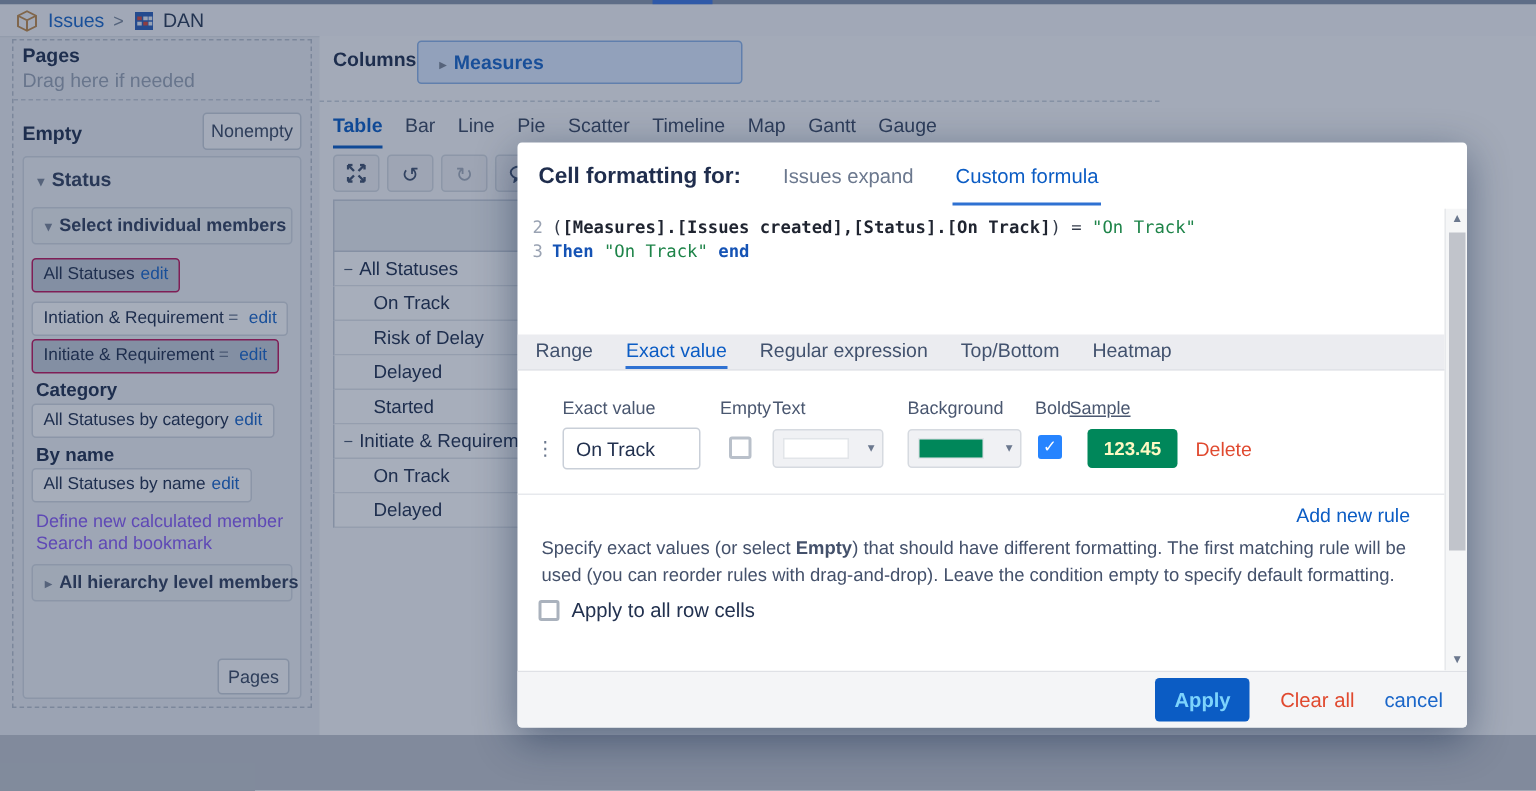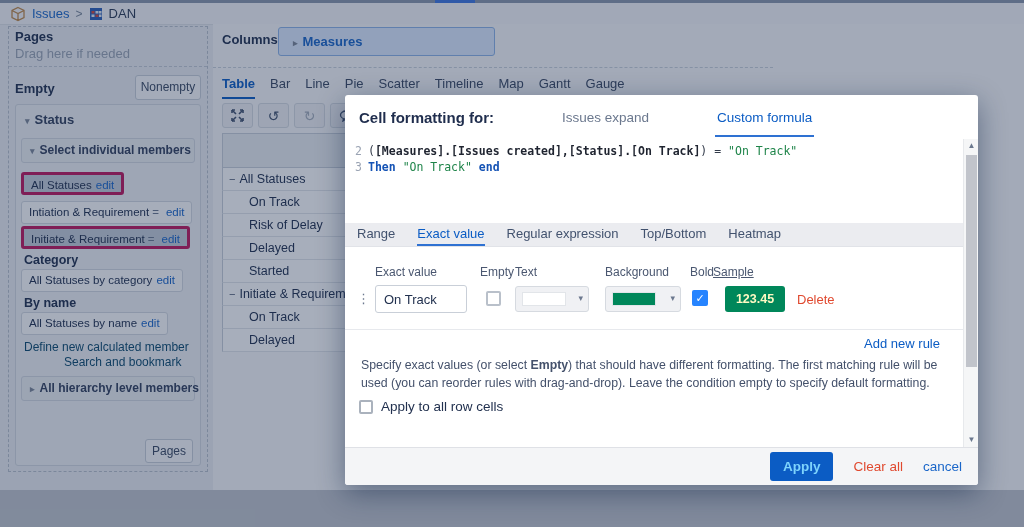--- a/index.html
+++ b/index.html
@@ -24,26 +24,26 @@
   .btn-light { background:#fafbfc; border:1px solid #c8cfd9; border-radius:3px; color:#3c4a63; font-size:12px; text-align:center; }
   .nonempty-btn { position:absolute; right:6px; top:48px; width:66px; height:25px; line-height:23px; }
   .status-panel { position:absolute; left:6px; top:77px; width:186px; height:362px; background:#f0f2f5; border:1px solid #d3d9e1; border-radius:3px; }
   .chev { color:#7c8798; font-size:9px; margin-right:5px; }
   .panel-head { position:absolute; left:9px; top:7px; font-size:13px; font-weight:bold; color:#34425e; }
   .subpanel { position:absolute; left:5px; width:174px; height:25px; background:#eef0f3; border:1px solid #d3d9e1; border-radius:3px; line-height:23px; padding-left:8px; font-size:12px; font-weight:bold; color:#34425e; white-space:nowrap; }
   .sp-members { top:33px; }
   .sp-hier { top:271px; }
   .sp-drill { top:301px; }
   .member-btn { position:absolute; left:5px; height:23px; border-radius:3px; font-size:11.5px; color:#22314f; line-height:21px; padding:0 7px; white-space:nowrap; }
-  .member-btn.sel { background:#c6cdd8; border:3px solid #be185d; }
+  .member-btn.sel { background:#c6cdd8; border:1px solid #be185d; }
   .member-btn.plain { background:#fdfdfe; border:1px solid #d4d9e0; }
   .member-btn .eq { color:#6b788e; margin:0 3px; }
   .edit-link { color:#1a66c9; margin-left:4px; }
   .side-heading { position:absolute; left:8px; font-size:12.5px; font-weight:bold; color:#22314f; }
-  .side-link { position:absolute; left:8px; font-size:12px; color:#0c4a6e; }
+  .side-link { position:absolute; left:8px; font-size:12px; color:#8b5cf6; }
   .pages-btn { position:absolute; right:7px; top:334px; width:48px; height:24px; line-height:22px; }
 
   
   .main { position:absolute; left:213px; top:24px; right:0; bottom:0; background:#f8f9fa; }
   .columns-label { position:absolute; left:9px; top:8px; font-size:13px; font-weight:bold; color:#22314f; }
   .measures-btn { position:absolute; left:65px; top:3px; width:217px; height:29px; background:#deebff; border:1px solid #8db4e8; border-radius:3px; line-height:27px; padding-left:14px; font-size:13px; font-weight:bold; color:#1a66c9; }
   .columns-sep { position:absolute; left:0; top:43px; width:560px; border-bottom:1px dashed #c9d0da; }
   .chart-tabs { position:absolute; left:9px; top:52px; display:flex; gap:15px; font-size:13px; color:#3c4a63; }
   .chart-tabs .tab { padding-bottom:6px; }
   .chart-tabs .tab.active { color:#0b5cc4; font-weight:bold; border-bottom:2px solid #0b5cc4; }
@@ -52,21 +52,21 @@
   .tool-btn.disabled { color:#a5adba; }
   .pivot { position:absolute; left:9px; top:109px; width:290px; }
   .pivot-header { height:35px; background:#ebedf1; border:1px solid #c9cfd9; }
   .pivot-row { height:23px; background:#ffffff; border-left:1px solid #c9cfd9; border-bottom:1px solid #e3e6ea; font-size:12.5px; color:#22314f; line-height:22px; white-space:nowrap; }
   .pivot-row .minus { color:#4a5770; margin:0 4px 0 6px; font-size:11px; }
   .pivot-row.child { padding-left:26px; }
 
   
   .overlay { position:absolute; inset:0; background:rgba(23,43,77,0.38); }
   .modal { position:absolute; left:345px; top:95px; width:633px; height:390px; background:#ffffff; border-radius:3px; box-shadow:0 8px 28px rgba(9,30,66,0.45); }
-  .modal-header { position:absolute; left:0; top:0; width:100%; height:44px; display:flex; align-items:center; padding-left:14px;gap:40px; }
+  .modal-header { position:absolute; left:0; top:0; width:100%; height:44px; display:flex; align-items:center; padding-left:14px; }
   .modal-title { font-size:15px; font-weight:bold; color:#1f2d4d; margin-right:26px; }
   .mtab { font-size:13.5px; padding:13px 2px 12px 2px; margin-right:24px; color:#6b788e; }
   .mtab.active { color:#0b5cc4; border-bottom:2px solid #2e71d2; padding-bottom:10px; }
   .modal-body { position:absolute; left:0; top:44px; width:100%; height:308px; overflow:hidden; }
 
   .code { position:absolute; left:0; top:0; right:15px; height:76px; padding:4px 0 0 4px; font-family:"DejaVu Sans Mono", monospace; font-size:11.5px; line-height:16px; }
   .code .ln { display:inline-block; width:13px; color:#9aa3b3; text-align:right; margin-right:6px; }
   .code .kw { color:#1553b5; font-weight:bold; }
   .code .mem { color:#1f2430; font-weight:bold; }
   .code .pl { color:#333b4a; }
@@ -161,21 +161,21 @@
       <div class="member-btn plain" style="top:164px;">
         <span>All Statuses by category</span><span class="edit-link">edit</span>
       </div>
 
       <div class="side-heading" style="top:191px;">By name</div>
       <div class="member-btn plain" style="top:207px;">
         <span>All Statuses by name</span><span class="edit-link">edit</span>
       </div>
 
       <div class="side-link" style="top:235px;">Define new calculated member</div>
-      <div class="side-link" style="top:250px;margin-left:40px;">Search and bookmark</div>
+      <div class="side-link" style="top:250px;">Search and bookmark</div>
 
       <div class="subpanel sp-hier"><span class="chev">▸</span><span>All hierarchy level members</span></div>
 
       <div class="btn-light pages-btn">Pages</div>
     </div>
   </div>
 
   <div class="main">
     <div class="columns-label">Columns</div>
     <div class="measures-btn"><span class="chev">▸</span><span>Measures</span></div>

